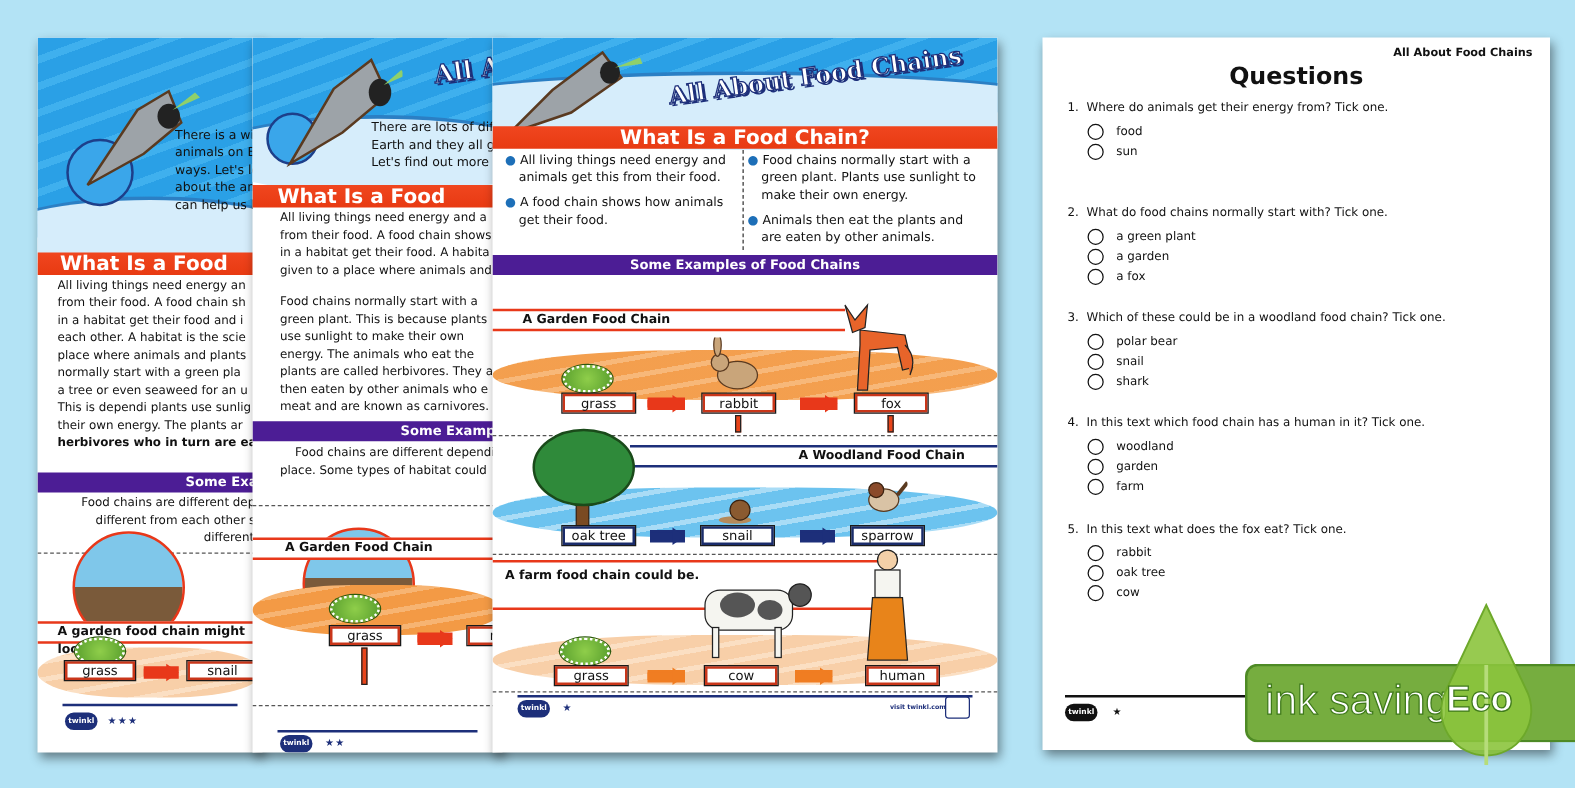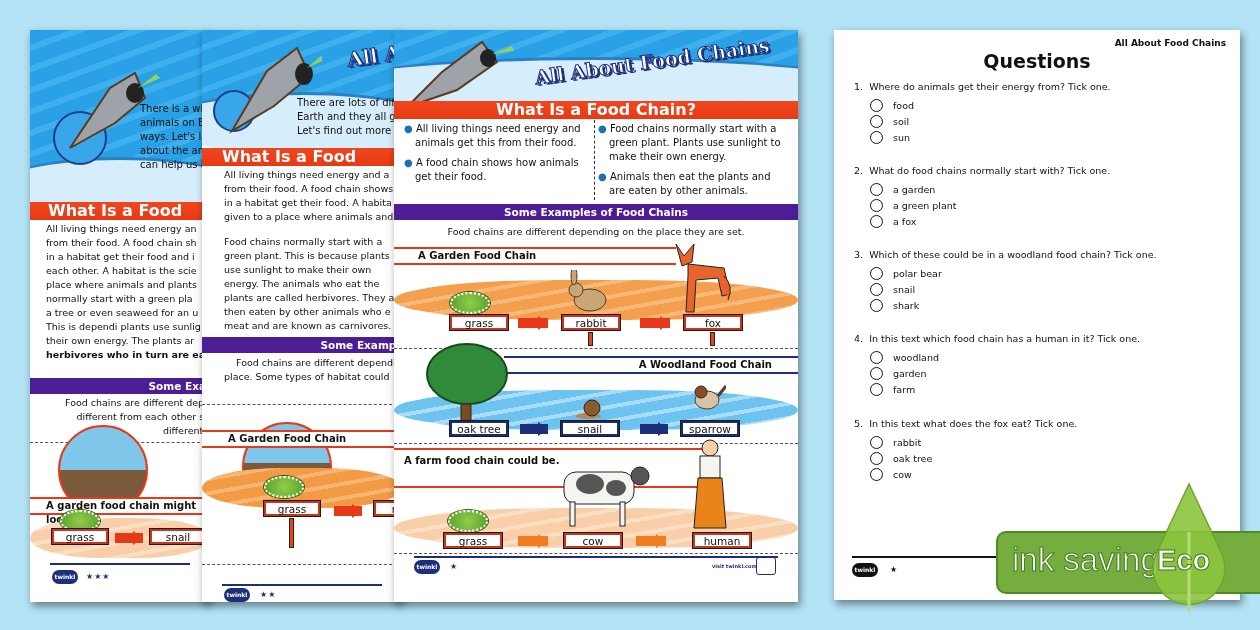--- a/index.html
+++ b/index.html
@@ -164,21 +164,20 @@
     <div style="padding-left:11px">get their food.</div>
   </div>
   <div class="txt" style="left:204px;top:92px;font-size:10px;line-height:14px">
     <div><span style="color:#1d6fb8">● </span><span>Food chains normally start with a</span></div>
     <div style="padding-left:11px">green plant. Plants use sunlight to</div>
     <div style="padding-left:11px">make their own energy.</div>
     <div style="margin-top:6px"><span style="color:#1d6fb8">● </span><span>Animals then eat the plants and</span></div>
     <div style="padding-left:11px">are eaten by other animals.</div>
   </div>
   <div class="bar-blue" style="top:174px;text-align:center">Some Examples of Food Chains</div>
-  <div class="txt" style="left:0;width:404px;top:194px;text-align:center;font-size:9.5px">Food chains are different depending on the place they are set.</div>
 
   <div class="hl" style="left:0;top:217px;width:282px;padding-left:24px;border-right:none">A Garden Food Chain</div>
   <div class="wave or" style="top:250px;opacity:.95"></div>
   <div class="bush" style="left:56px;top:262px"></div>
   <svg style="position:absolute;left:168px;top:240px" width="50" height="44" viewBox="0 0 50 44">
     <ellipse cx="28" cy="30" rx="16" ry="11" fill="#c9a57a" stroke="#5a3a20"></ellipse>
       <circle cx="14" cy="20" r="7" fill="#c9a57a" stroke="#5a3a20"></circle>
       <ellipse cx="12" cy="6" rx="3" ry="9" fill="#c9a57a" stroke="#5a3a20"></ellipse>
   </svg>
   <svg style="position:absolute;left:278px;top:206px" width="62" height="80" viewBox="0 0 62 80">
@@ -254,39 +253,35 @@
 
   <div class="qblock" style="top:50px">
     <div class="qtext"><span>1.</span>&nbsp; <span>Where do animals get their energy from? Tick one.</span></div>
     <div style="margin-top:4px">
       <div class="opt">
           <span class="radio"></span>
           <span>food</span>
         </div>
       <div class="opt">
           <span class="radio"></span>
-          <span>soil</span>
-        </div>
-      <div class="opt">
-          <span class="radio"></span>
           <span>sun</span>
         </div>
     </div>
   </div>
 
   <div class="qblock" style="top:134px">
     <div class="qtext"><span>2.</span>&nbsp; <span>What do food chains normally start with? Tick one.</span></div>
     <div style="margin-top:4px">
       <div class="opt">
           <span class="radio"></span>
+          <span>a green plant</span>
+        </div>
+      <div class="opt">
+          <span class="radio"></span>
           <span>a garden</span>
-        </div>
-      <div class="opt">
-          <span class="radio"></span>
-          <span>a green plant</span>
         </div>
       <div class="opt">
           <span class="radio"></span>
           <span>a fox</span>
         </div>
     </div>
   </div>
 
   <div class="qblock" style="top:218px">
     <div class="qtext"><span>3.</span>&nbsp; <span>Which of these could  be in a woodland food chain? Tick one.</span></div>

